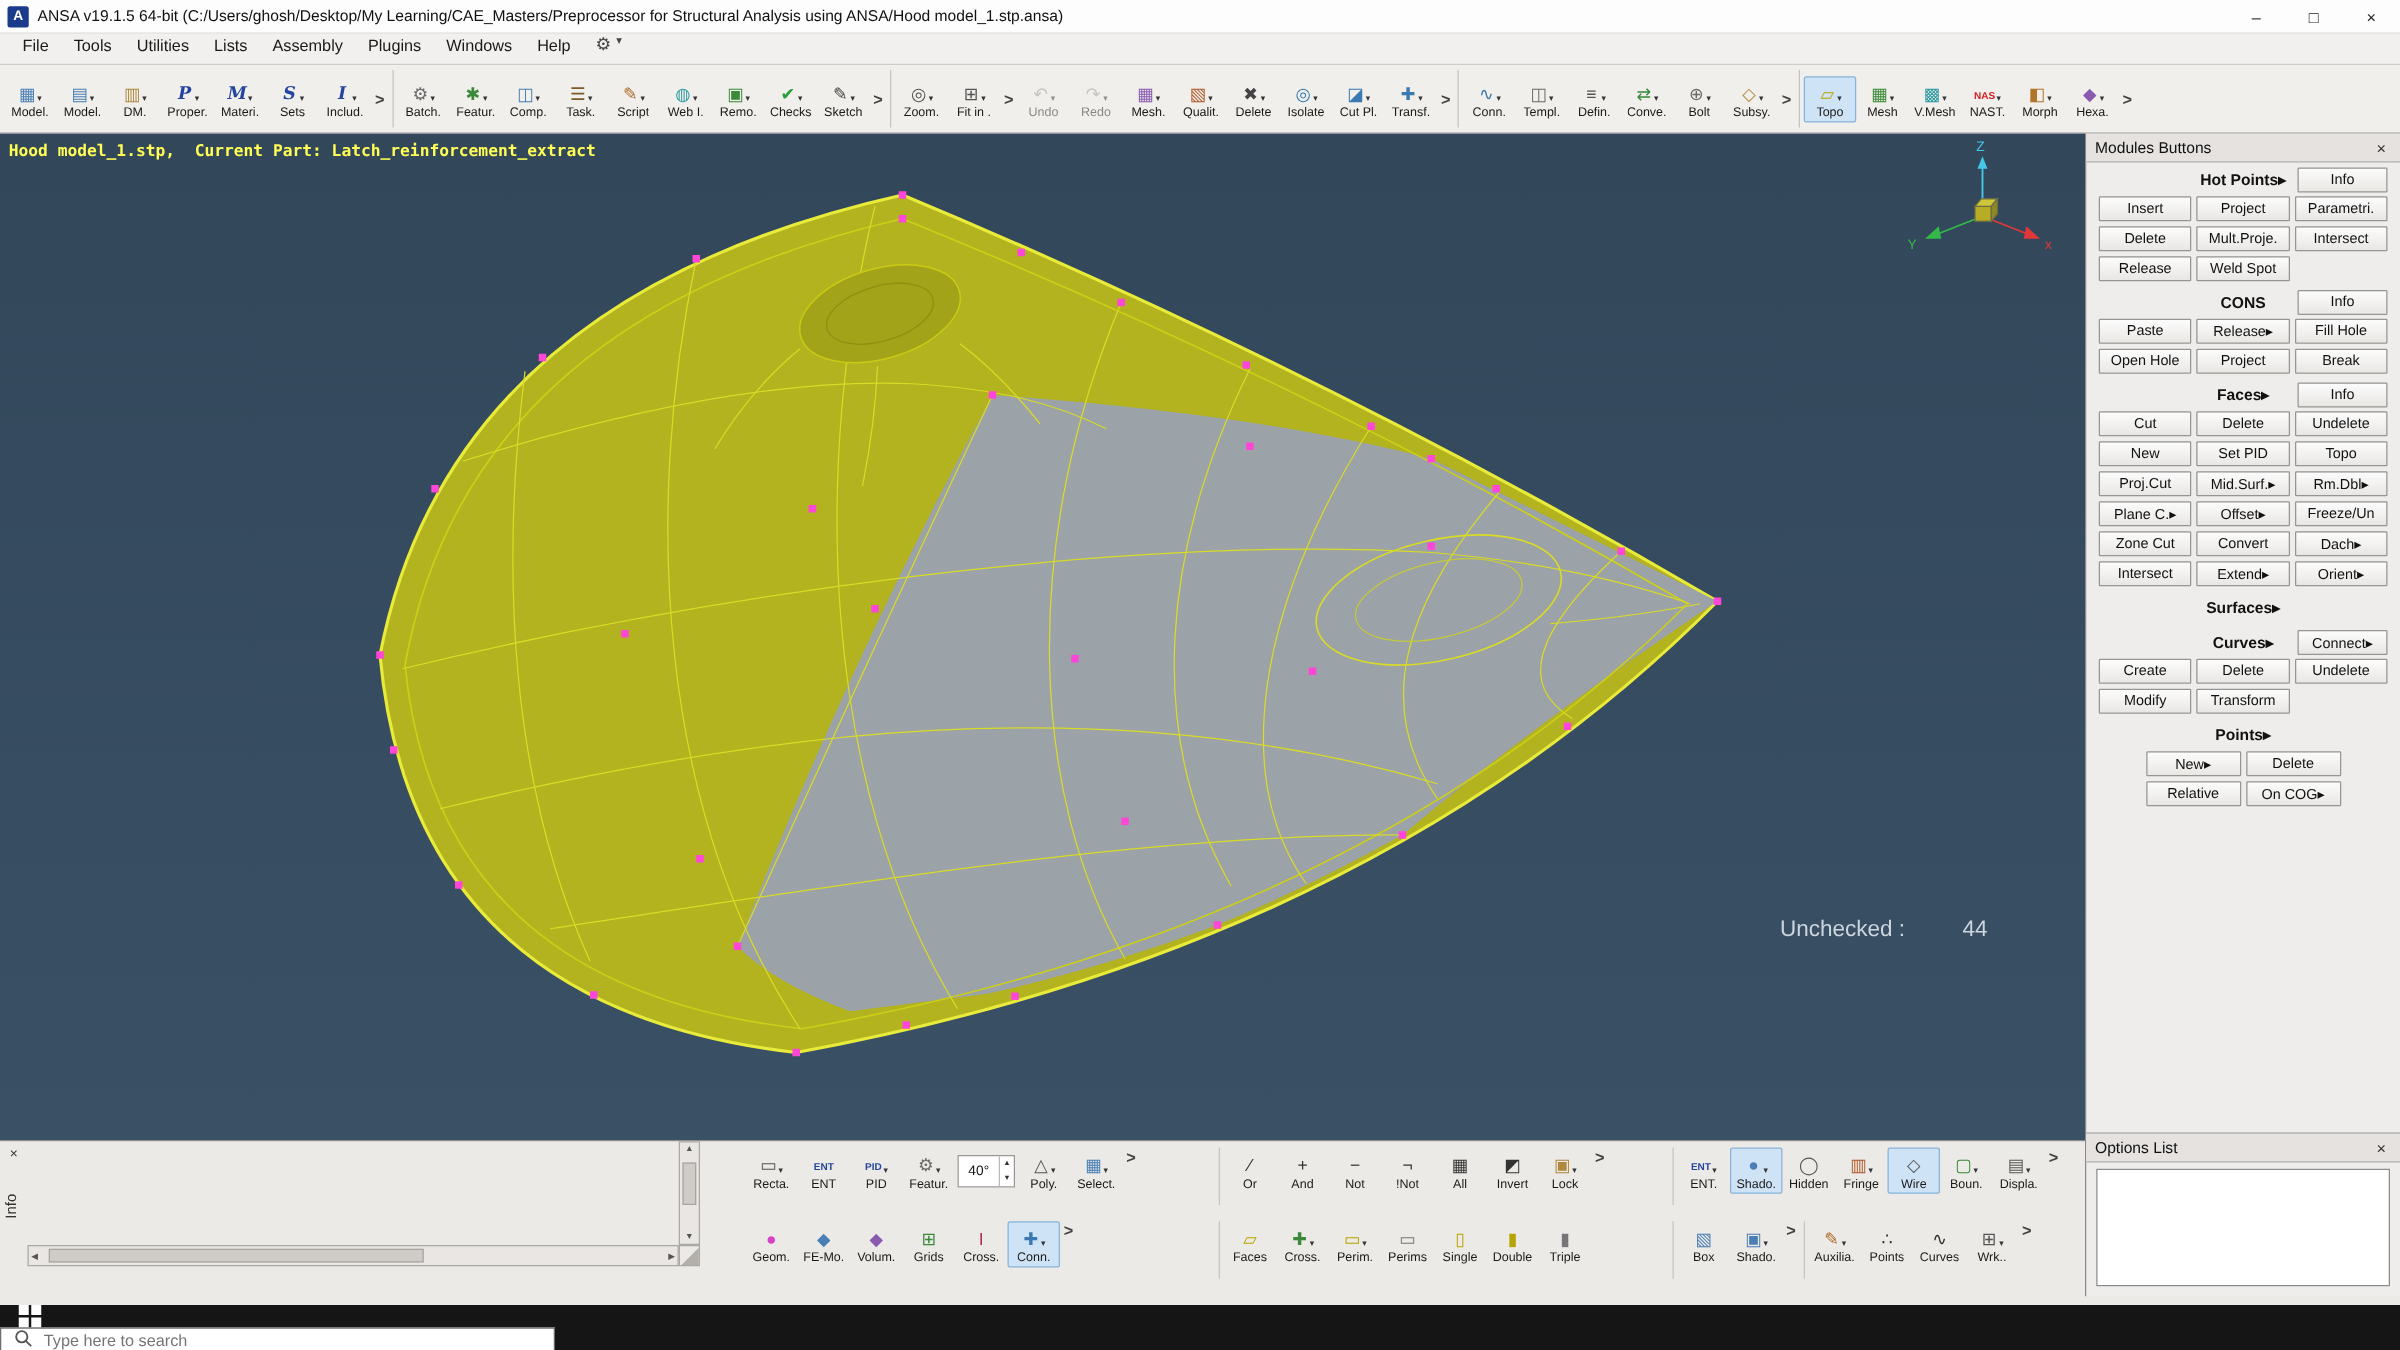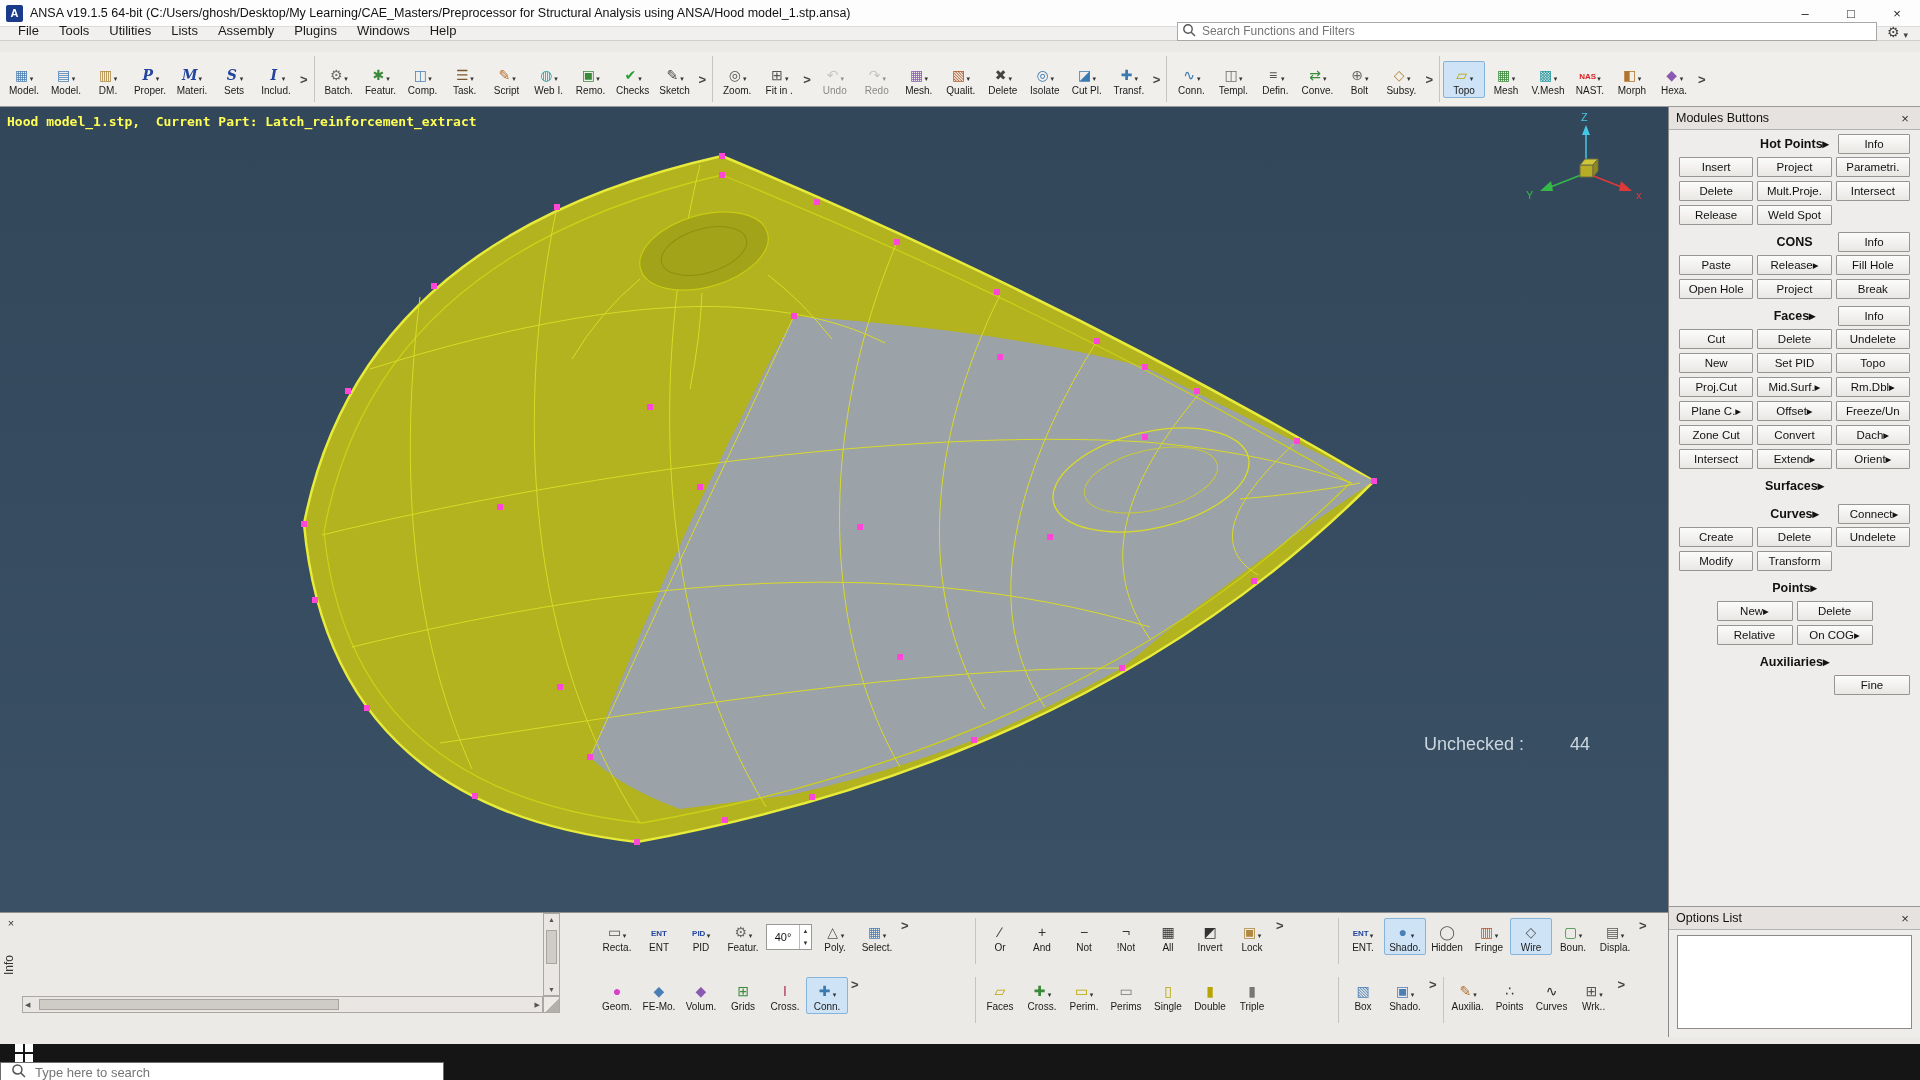--- a/index.html
+++ b/index.html
@@ -6,21 +6,21 @@
   html,body{width:1920px;height:1080px;overflow:hidden;background:#eceae7;}
   #app{position:relative;width:1920px;height:1080px;background:#eceae7;}
 
   
   .titlebar{position:absolute;top:0;left:0;width:1920px;height:27px;background:#fdfdfd;border-bottom:1px solid #dcdcdc;display:flex;align-items:center;padding-left:6px;gap:7px;font-size:12.5px;color:#111;}
   .app-ic{width:17px;height:17px;background:#1a3a8c;color:#fff;font-weight:700;font-size:11px;display:flex;align-items:center;justify-content:center;border-radius:2px;flex:0 0 auto;}
   .win-controls{margin-left:auto;display:flex;height:100%;}
   .wc{width:46px;display:flex;align-items:center;justify-content:center;font-size:13px;color:#222;}
 
   
-  .menubar{position:absolute;top:27px;left:0;width:1920px;height:14px;background:#f2f0ee;border-bottom:1px solid #d0cecc;display:flex;align-items:flex-end;padding:0 8px;}
+  .menubar{position:absolute;top:27px;left:0;width:1920px;height:25px;background:#f2f0ee;border-bottom:1px solid #d0cecc;display:flex;align-items:flex-start;padding:0 8px;}
   .menu-item{padding:2px 10px;font-size:13px;color:#1a1a1a;}
   .msearch{position:relative;margin-left:auto;width:700px;height:19px;}
   .msearch input{width:100%;height:100%;border:1px solid #a8a8a8;background:#fff;font-size:12px;padding:0 4px 0 24px;color:#333;}
   .msearch .mag{position:absolute;left:5px;top:2px;}
   .mgear{font-size:14px;color:#444;margin:0 4px 0 10px;}
   .mcaret{font-size:9px;color:#444;margin-right:4px;}
 
   
   .toolbar-top{position:absolute;top:52px;left:0;width:1920px;height:55px;background:#f1efec;border-bottom:1px solid #9a9a9a;display:flex;align-items:center;padding:1px 3px;}
   .tb-item{width:42px;flex:0 0 auto;display:flex;flex-direction:column;align-items:center;padding:2px 0 1px;border:1px solid transparent;border-radius:2px;}
@@ -148,27 +148,20 @@
 
     <span class="menu-item">File</span>
         <span class="menu-item">Tools</span>
         <span class="menu-item">Utilities</span>
         <span class="menu-item">Lists</span>
         <span class="menu-item">Assembly</span>
         <span class="menu-item">Plugins</span>
         <span class="menu-item">Windows</span>
         <span class="menu-item">Help</span>
       </nav>
-    <div class="msearch">
-      <span class="mag"><svg width="14" height="14" viewBox="0 0 14 14">
-            <circle cx="6" cy="6" r="4.2" fill="none" stroke="#555" stroke-width="1.4"></circle>
-            <line x1="9.2" y1="9.2" x2="13" y2="13" stroke="#555" stroke-width="1.4"></line>
-          </svg></span>
-      <input placeholder="Search Functions and Filters" style="">
-    </div>
     <span class="mgear">⚙</span>
     <span class="mcaret">▾</span>
   </div>
 
   <div class="toolbar-top">
     <div class="tb-group">
 
     <div class="tb-item">
         <div class="tb-top">
             <span class="tb-ic" style="color: rgb(74, 127, 181);">▦</span>
@@ -614,29 +607,20 @@
         </div>
         <div class="mgrid c2">
 
         <button class="mbtn">New▸</button>
             <button class="mbtn">Delete</button>
             <button class="mbtn">Relative</button>
             <button class="mbtn">On COG▸</button>
           </div>
       </div>
 
-      <div class="msec">
-        <div class="mhead">
-          <span>Auxiliaries▸</span>
-        </div>
-        <div class="mgrid c1r">
-
-        <button class="mbtn">Fine</button>
-          </div>
-      </div>
 
     </div>
     <div class="options">
       <div class="panel-head">
         <span>Options List</span>
         <span class="px">×</span>
       </div>
       <div class="opt-body"></div>
     </div>
   </div>

